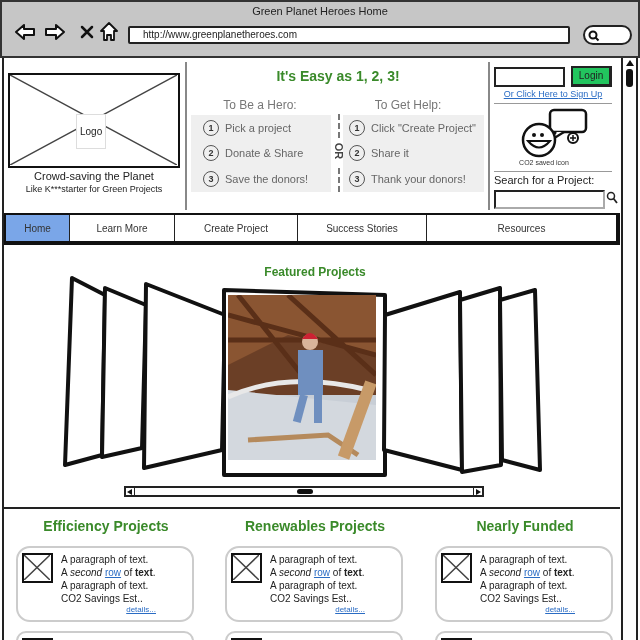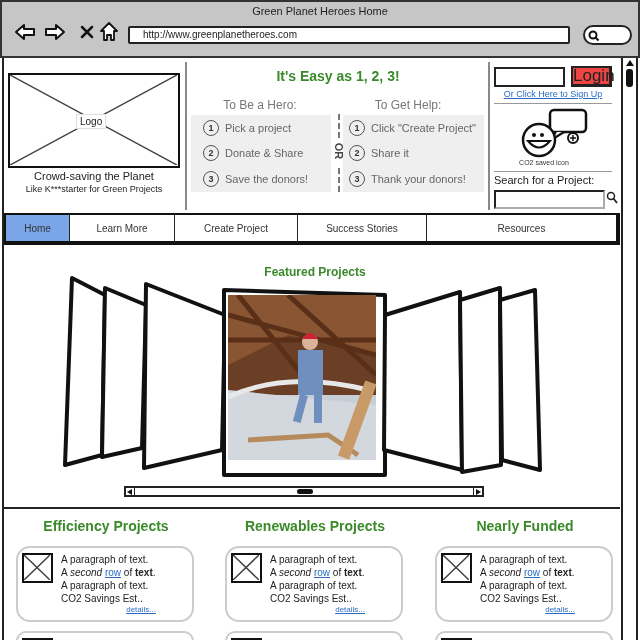--- a/index.html
+++ b/index.html
@@ -16,36 +16,36 @@
 
   
   .page { position: absolute; left: 2px; top: 58px; width: 618px; height: 582px; border-left: 2px solid #222; }
   .vscroll { position: absolute; left: 621px; top: 58px; width: 17px; height: 582px; border-left: 2px solid #222; border-right: 2px solid #222; background: #fff; }
   .vscroll .up { position: absolute; top: 2px; left: 3px; width: 0; height: 0; border-left: 4px solid transparent; border-right: 4px solid transparent; border-bottom: 6px solid #111; }
   .vscroll .thumb { position: absolute; top: 11px; left: 3px; width: 7px; height: 18px; background: #111; border-radius: 3px; }
 
   
   .logo-box { position: absolute; left: 8px; top: 73px; width: 172px; height: 95px; border: 2.5px solid #111; background: #fff; }
   .logo-box svg { position: absolute; left: 0; top: 0; }
-  .logo-label { position: absolute; left: 76px; top: 114px; background: #fff; font-size: 10px; padding: 1px 3px; border: 1px solid #ddd; }
+  .logo-label { position: absolute; left: 76px; top: 114px; background: #fff; font-size: 10px; padding: 11px 3px; border: 1px solid #ddd; }
   .tagline1 { position: absolute; left: 8px; top: 170px; width: 172px; text-align: center; font-size: 11px; }
   .tagline2 { position: absolute; left: 8px; top: 184px; width: 172px; text-align: center; font-size: 9px; }
 
   .divider-v { position: absolute; width: 2px; background: #888; }
 
   .easy-title { position: absolute; left: 188px; top: 68px; width: 300px; text-align: center; font-size: 14px; font-weight: bold; color: #3a8a2a; }
   .col-head { position: absolute; top: 98px; font-size: 12px; color: #777; text-align: center; width: 140px; }
   .steps { position: absolute; top: 115px; width: 140px; height: 77px; background: #efefef; }
   .step { height: 25.6px; display: flex; align-items: center; font-size: 11px; color: #666; padding-left: 12px; }
   .step .num { width: 16px; height: 16px; border: 1.5px solid #555; border-radius: 50%; font-size: 9px; font-weight: bold; color: #333; display: flex; align-items: center; justify-content: center; margin-right: 6px; flex-shrink: 0; }
   .or-dash { position: absolute; left: 338px; width: 0; border-left: 2px dashed #777; }
   .or-text { position: absolute; left: 331px; top: 145px; font-size: 11px; color: #444; transform: rotate(90deg); font-weight: bold; }
 
   .login-input { position: absolute; left: 494px; top: 67px; width: 71px; height: 20px; border: 2px solid #222; background: #fff; }
-  .login-btn { position: absolute; left: 571px; top: 66px; width: 41px; height: 21px; border: 2px solid #222; border-right-width: 3px; border-bottom-width: 3px; background: #ef4444; font-size: 17px; text-align: center; line-height: 16px; }
+  .login-btn { position: absolute; left: 571px; top: 66px; width: 41px; height: 21px; border: 2px solid #222; border-right-width: 3px; border-bottom-width: 3px; background: #22c55e; font-size: 10px; text-align: center; line-height: 16px; }
   .signup { position: absolute; left: 494px; top: 89px; width: 118px; text-align: center; font-size: 9px; color: #2a6cc4; text-decoration: underline; }
   .hr { position: absolute; height: 1px; background: #999; }
   .co2-icon { position: absolute; left: 520px; top: 108px; }
   .co2-label { position: absolute; left: 500px; top: 159px; width: 88px; text-align: center; font-size: 7px; color: #333; }
   .search-label { position: absolute; left: 494px; top: 174px; font-size: 11px; }
   .search-input { position: absolute; left: 494px; top: 190px; width: 111px; height: 19px; border: 2px solid #222; border-right-color: #aaa; border-bottom-color: #aaa; background: #fff; }
   .search-go { position: absolute; left: 606px; top: 191px; }
 
   
   .nav { position: absolute; left: 4px; top: 213px; width: 616px; height: 32px; border: 2px solid #111; border-bottom-width: 4px; border-right-width: 4px; display: flex; background: #fff; }

